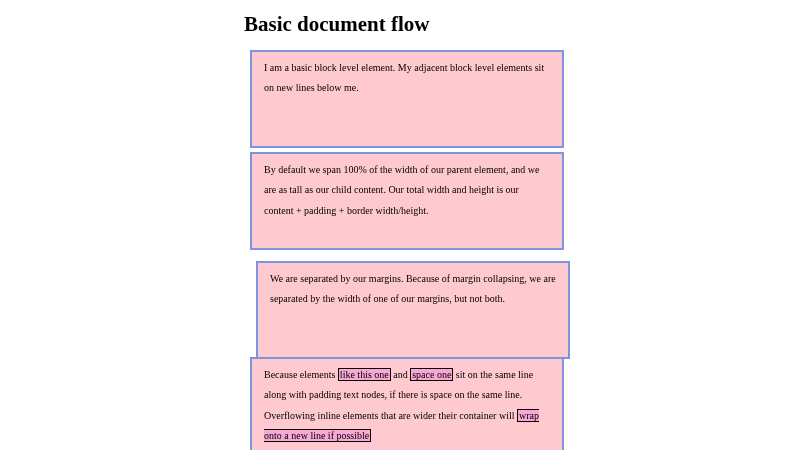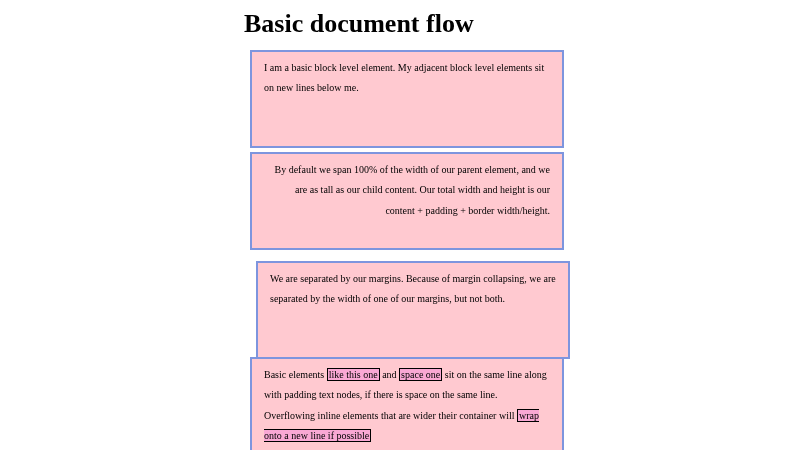--- a/index.html
+++ b/index.html
@@ -1,23 +1,23 @@
 <!DOCTYPE html>
 <html><head>
 <meta charset="utf-8">
 <style>
   html, body { margin:0; padding:0; background:#ffffff; }
   body { width:800px; height:450px; overflow:hidden; font-family:"Liberation Serif", serif; color:#000; position:relative; }
   .content { position:absolute; left:244px; top:0; width:306px; }
-  h1 { font-size:26px; font-weight:bold; margin:0; position:absolute; left:0; top:12px; white-space:nowrap; line-height:24px; }
+  h1 { font-size:21px; font-weight:bold; margin:0; position:absolute; left:0; top:12px; white-space:nowrap; line-height:24px; }
   .box { position:absolute; left:6px; width:286px; background:#ffc9d0; border:2px solid #7d95de; padding:6px 12px; font-size:10px; line-height:20.4px; height:82px; }
   .inl { border:1px solid #000; background:#f9a8d4; padding:0 1px; }
 </style>
 </head>
 <body>
 
 <div class="content">
   <h1>Basic document flow</h1>
   <p class="box" style="top:50px;margin:0;">I am a basic block level element. My adjacent block level elements sit on new lines below me.</p>
-  <p class="box" style="top:152px;margin:0;text-align:right;">By default we span 100% of the width of our parent element, and we are as tall as our child content. Our total width and height is our content + padding + border width/height.</p>
+  <p class="box" style="top:152px;margin:0;">By default we span 100% of the width of our parent element, and we are as tall as our child content. Our total width and height is our content + padding + border width/height.</p>
   <p class="box" style="top:255px;margin:6px;">We are separated by our margins. Because of margin collapsing, we are separated by the width of one of our margins, but not both.</p>
-  <p class="box" style="top:357px;margin:0;"><span>Basic elements </span><span class="inl">like this one</span><span> and </span><span class="inl">space one</span><span> sit on the same line along with padding text nodes, if there is space on the same line. Overflowing inline elements that are wider their container will </span><span class="inl">wrap onto a new line if possible</span></p>
+  <p class="box" style="top:357px;margin:0;"><span>Because elements </span><span class="inl">like this one</span><span> and </span><span class="inl">space one</span><span> sit on the same line along with padding text nodes, if there is space on the same line. Overflowing inline elements that are wider their container will </span><span class="inl">wrap onto a new line if possible</span></p>
 </div>
 
 </body></html>

